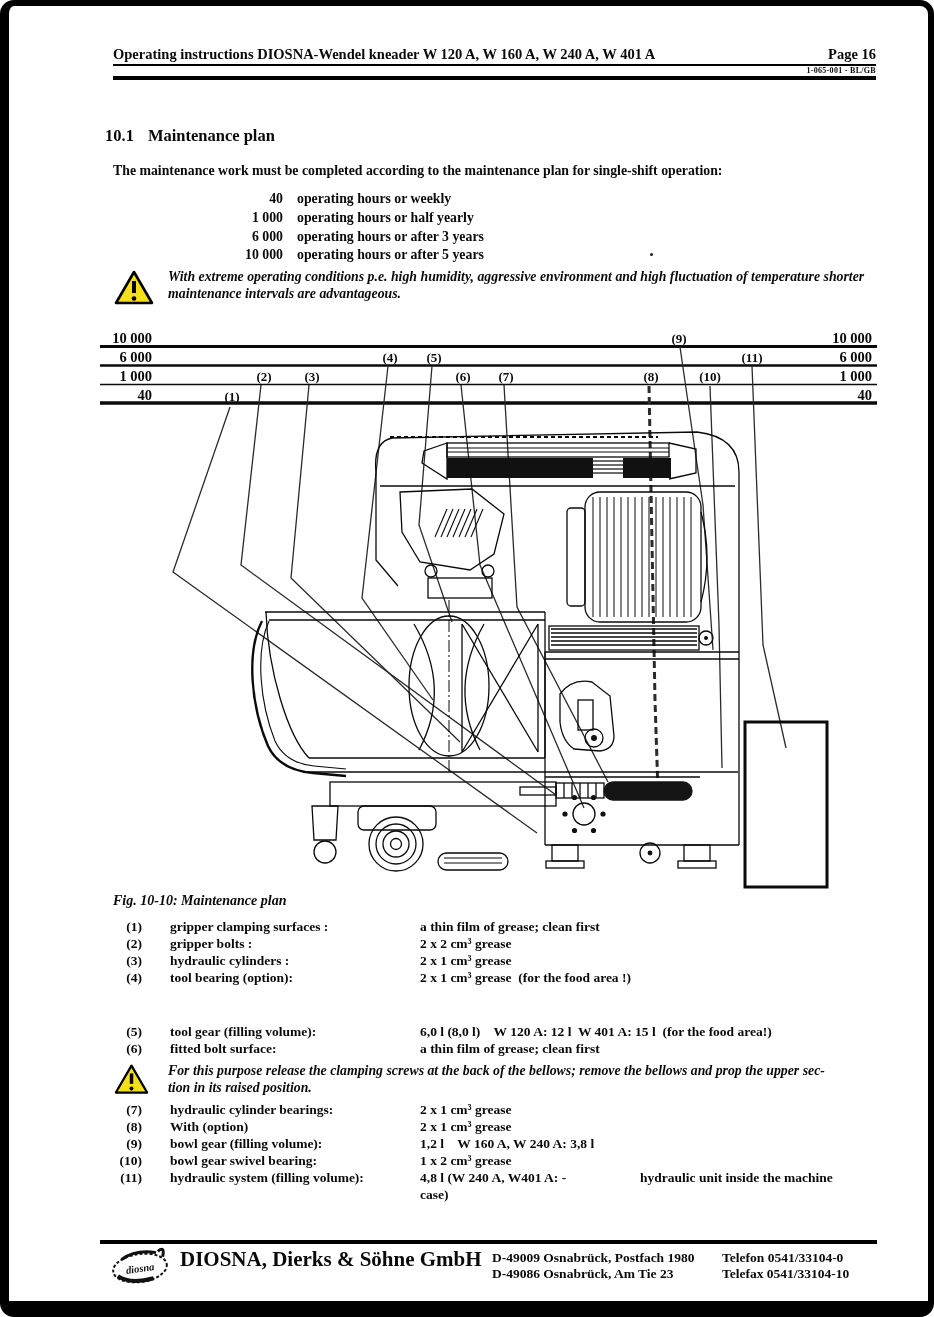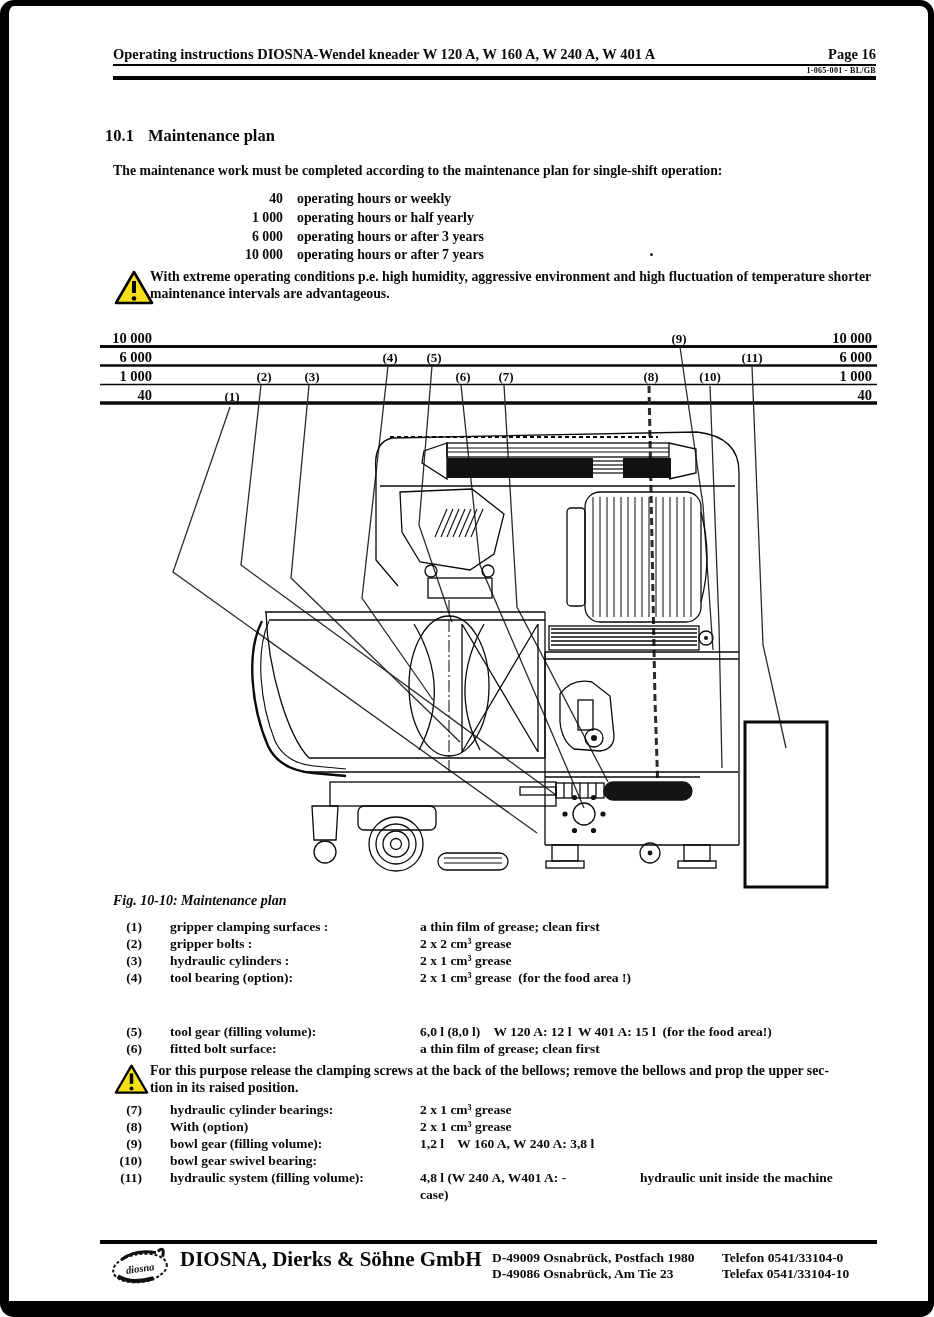--- a/index.html
+++ b/index.html
@@ -22,21 +22,21 @@
   .intro{position:absolute;left:113px;top:163px;right:58px;font-size:13.8px;}
 
   .irow{position:absolute;left:0;right:0;height:19px;font-size:13.8px;}
   .ihours{position:absolute;left:113px;width:170px;text-align:right;}
   .idesc{position:absolute;left:297px;white-space:nowrap;}
   .speck{position:absolute;left:650px;top:253px;width:3px;height:3px;background:#222;border-radius:50%;}
 
   
   .warn{position:absolute;left:113px;right:58px;}
   .warn .tri{position:absolute;left:0;top:1px;}
-  .warn .wtext{margin-left:37px;font-size:13.8px;line-height:17px;}
+  .warn .wtext{margin-left:55px;font-size:13.8px;line-height:17px;font-style:italic;}
 
   
   .figure{position:absolute;left:100px;top:325px;width:778px;height:570px;}
   .ax{font:600 14.5px "Liberation Serif",serif;fill:#0a0a0a;}
   .co{font:600 13px "Liberation Serif",serif;fill:#0a0a0a;text-anchor:middle;}
   .caption{position:absolute;left:113px;top:893px;font-size:14px;font-style:italic;}
 
   
   .lrow{position:absolute;left:0;right:0;height:17px;font-size:13.5px;}
   .num{position:absolute;left:104px;width:38px;text-align:right;}
@@ -80,21 +80,21 @@
   <div class="irow" style="top:210px">
     <span class="ihours">1 000</span>
     <span class="idesc">operating hours or half yearly</span>
   </div>
   <div class="irow" style="top:229px">
     <span class="ihours">6 000</span>
     <span class="idesc">operating hours or after 3 years</span>
   </div>
   <div class="irow" style="top:247px">
     <span class="ihours">10 000</span>
-    <span class="idesc">operating hours or after 7 years</span>
+    <span class="idesc">operating hours or after 5 years</span>
   </div>
   <div class="speck"></div>
 
   <div class="warn" style="top:268px">
     <svg class="tri" width="42" height="38" viewBox="0 0 42 38">
       <path d="M21 3 L39 34 L3 34 Z" fill="#f5e017" stroke="#000" stroke-width="2.6" stroke-linejoin="round"></path>
       <path d="M21 12 L21 24" stroke="#000" stroke-width="4"></path>
       <circle cx="21" cy="29.5" r="2.3" fill="#000"></circle>
     </svg>
     <div class="wtext">With extreme operating conditions p.e. high humidity, aggressive environment and high fluctuation of temperature shorter maintenance intervals are advantageous.</div>
@@ -331,20 +331,21 @@
     <span class="val">2 x 1 cm³ grease</span>
   </div>
   <div class="lrow" style="top:1136px">
     <span class="num">(9)</span>
     <span class="lbl">bowl gear (filling volume):</span>
     <span class="val">1,2 l    W 160 A, W 240 A: 3,8 l</span>
   </div>
   <div class="lrow" style="top:1153px">
     <span class="num">(10)</span>
     <span class="lbl">bowl gear swivel bearing:</span>
+    <span class="val">1 x 2 cm³ grease</span>
   </div>
   <div class="lrow" style="top:1170px">
     <span class="num">(11)</span>
     <span class="lbl">hydraulic system (filling volume):</span>
     <span class="val">4,8 l (W 240 A, W401 A: -</span>
     <span class="note">hydraulic unit inside the machine</span>
   </div>
   <div class="lrow" style="top:1187px">
     <span class="val">case)</span>
   </div>

